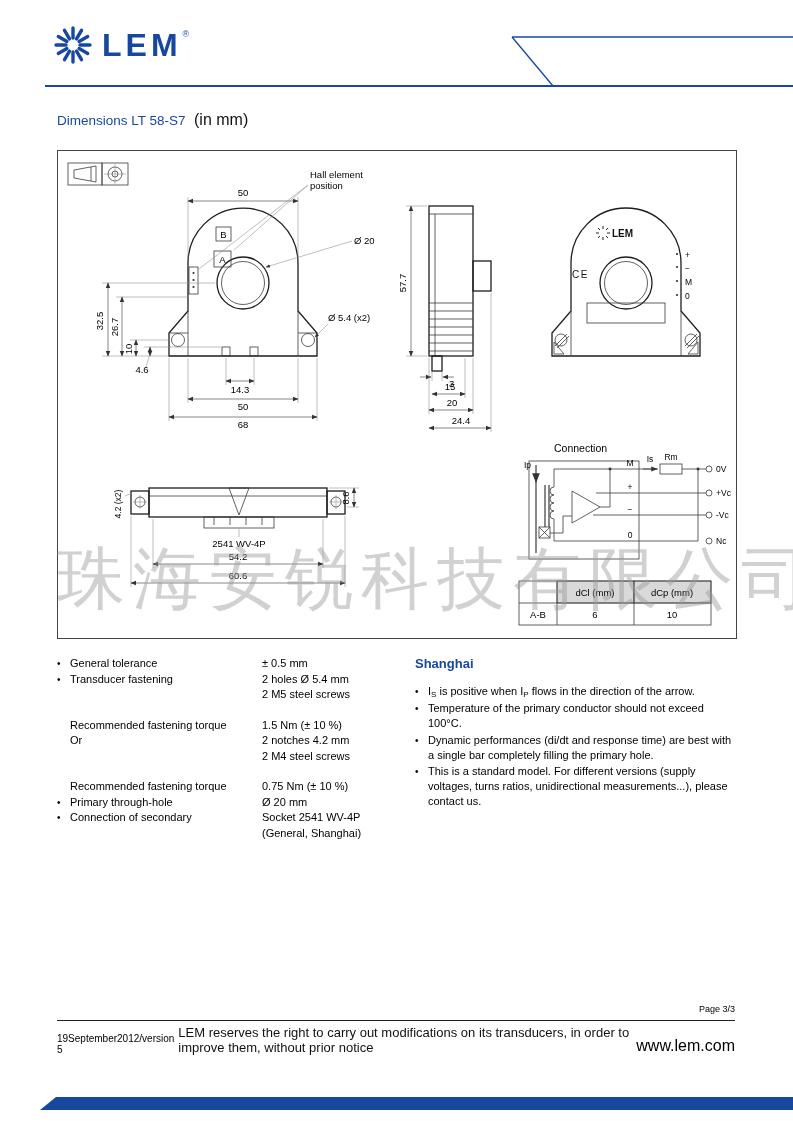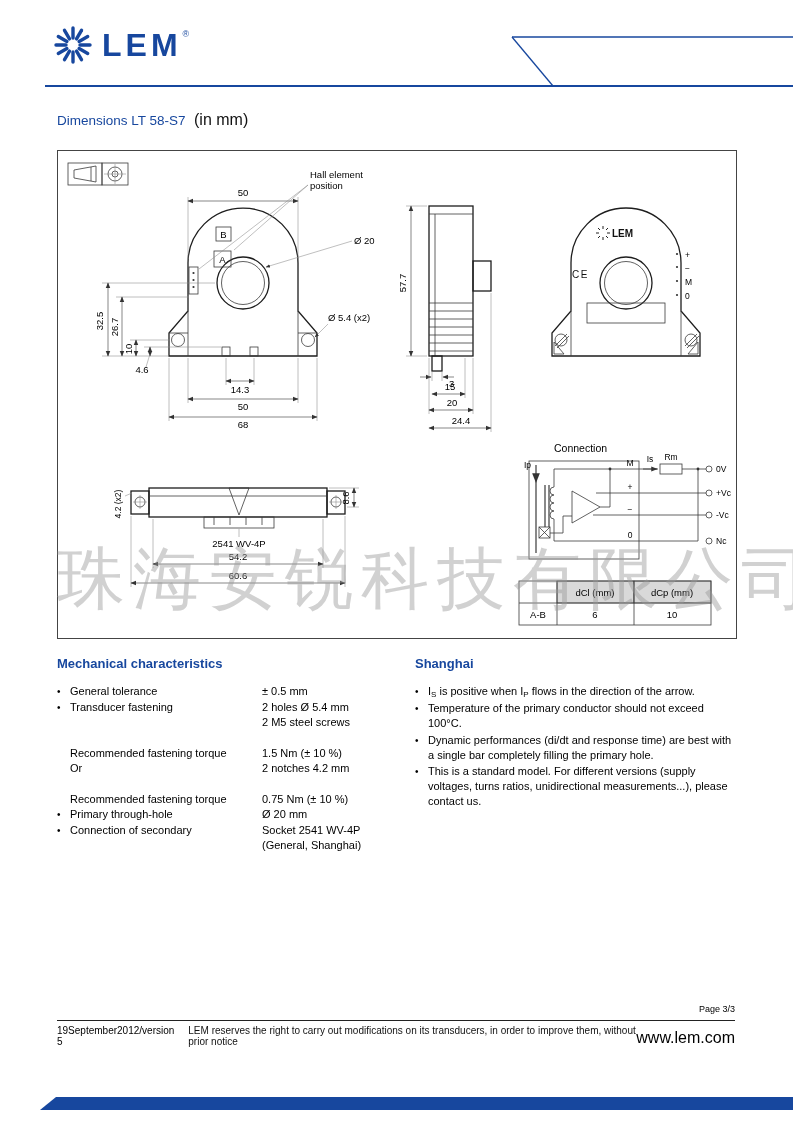--- a/index.html
+++ b/index.html
@@ -39,21 +39,21 @@
   .m-v{flex:1;}
   .remarks{position:absolute;left:415px;top:656px;width:324px;}
   .r-item{display:flex;font-size:11px;line-height:15.2px;margin-bottom:1px;}
   .r-t{flex:1;}
   .sub{font-size:8px;position:relative;top:2px;}
   
   .pagenum{position:absolute;left:57px;top:1004px;width:678px;text-align:right;font-size:9px;}
   .foot-rule{position:absolute;left:57px;top:1020px;width:678px;border-top:1px solid #222;height:0;}
   .foot-row{position:absolute;left:57px;top:1025px;width:678px;display:flex;align-items:flex-end;}
   .f-date{font-size:10px;}
-  .f-disc{font-size:10px;margin-left:14px;color:#111;}
+  .f-disc{font-size:13px;margin-left:4px;color:#111;}
   .f-site{font-size:16px;margin-left:auto;}
   .blue-bar{position:absolute;left:40px;top:1097px;width:753px;height:13px;background:#17479e;
      clip-path:polygon(16px 0,100% 0,100% 100%,0 100%);}
 </style>
 </head>
 <body>
 
 <svg class="hdr-lines" width="793" height="95">
   <line x1="45" y1="86" x2="793" y2="86" stroke="#17479e" stroke-width="2"></line>
   <line x1="512" y1="37" x2="793" y2="37" stroke="#17479e" stroke-width="1.3"></line>
@@ -350,21 +350,20 @@
     <text class="dt" x="480" y="467" text-anchor="middle">A-B</text>
     <text class="dt" x="537" y="467" text-anchor="middle">6</text>
     <text class="dt" x="614" y="467" text-anchor="middle">10</text>
   </g>
 </svg>
 </div>
 
 <div class="watermark">珠海安锐科技有限公司</div>
 
 <div class="mech">
-  <div class="sec-h">Mechanical characteristics</div>
   <div class="m-row">
       <span class="m-b">•</span>
       <span class="m-l">General tolerance</span>
       <span class="m-v">± 0.5 mm</span>
     </div>
   <div class="m-row">
       <span class="m-b">•</span>
       <span class="m-l">Transducer fastening</span>
       <span class="m-v">2 holes Ø 5.4 mm</span>
     </div>
@@ -375,20 +374,25 @@
     </div>
   <div class="m-row gap">
       <span class="m-b"></span>
       <span class="m-l">Recommended fastening torque</span>
       <span class="m-v">1.5 Nm (± 10 %)</span>
     </div>
   <div class="m-row">
       <span class="m-b"></span>
       <span class="m-l">Or</span>
       <span class="m-v">2 notches 4.2 mm</span>
+    </div>
+  <div class="m-row">
+      <span class="m-b"></span>
+      <span class="m-l"></span>
+      <span class="m-v">2 M4 steel screws</span>
     </div>
   <div class="m-row gap">
       <span class="m-b"></span>
       <span class="m-l">Recommended fastening torque</span>
       <span class="m-v">0.75 Nm (± 10 %)</span>
     </div>
   <div class="m-row">
       <span class="m-b">•</span>
       <span class="m-l">Primary through-hole</span>
       <span class="m-v">Ø 20 mm</span>

